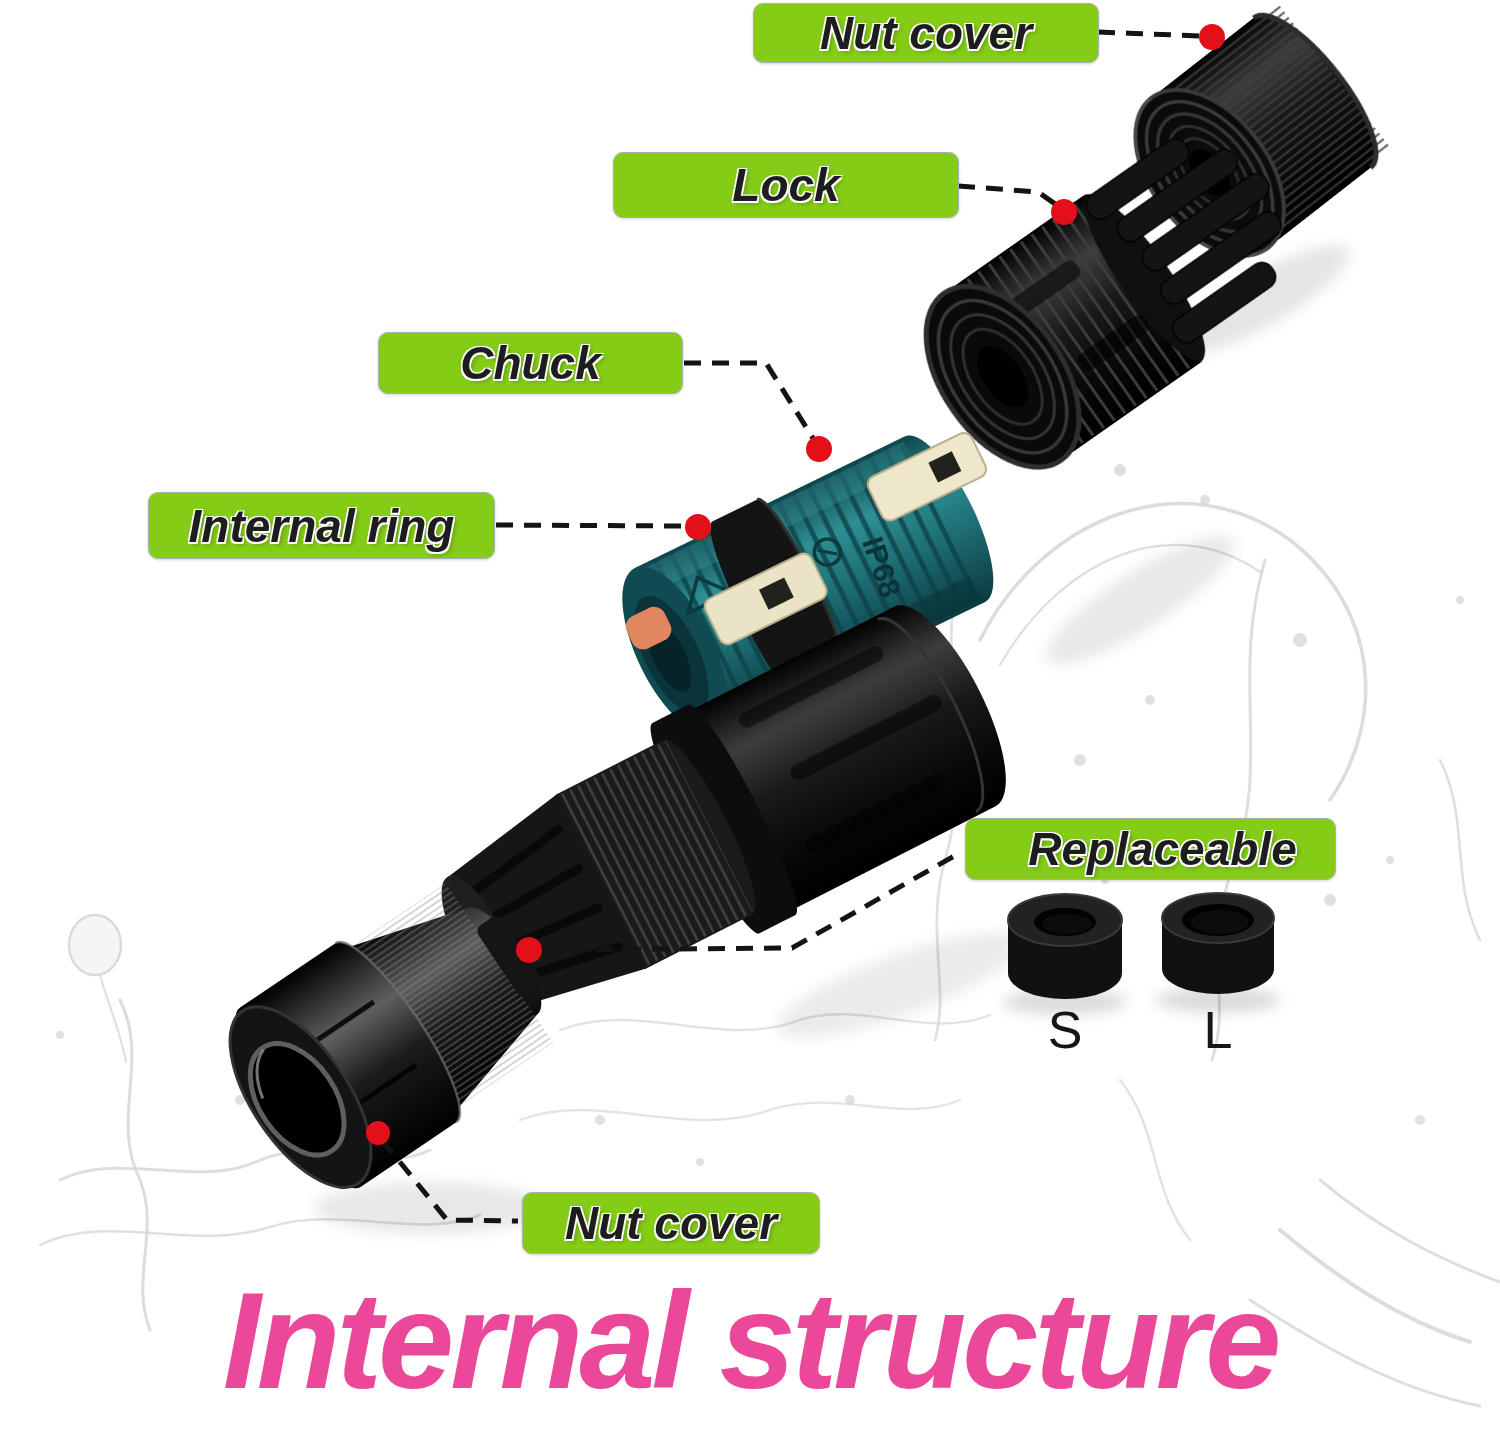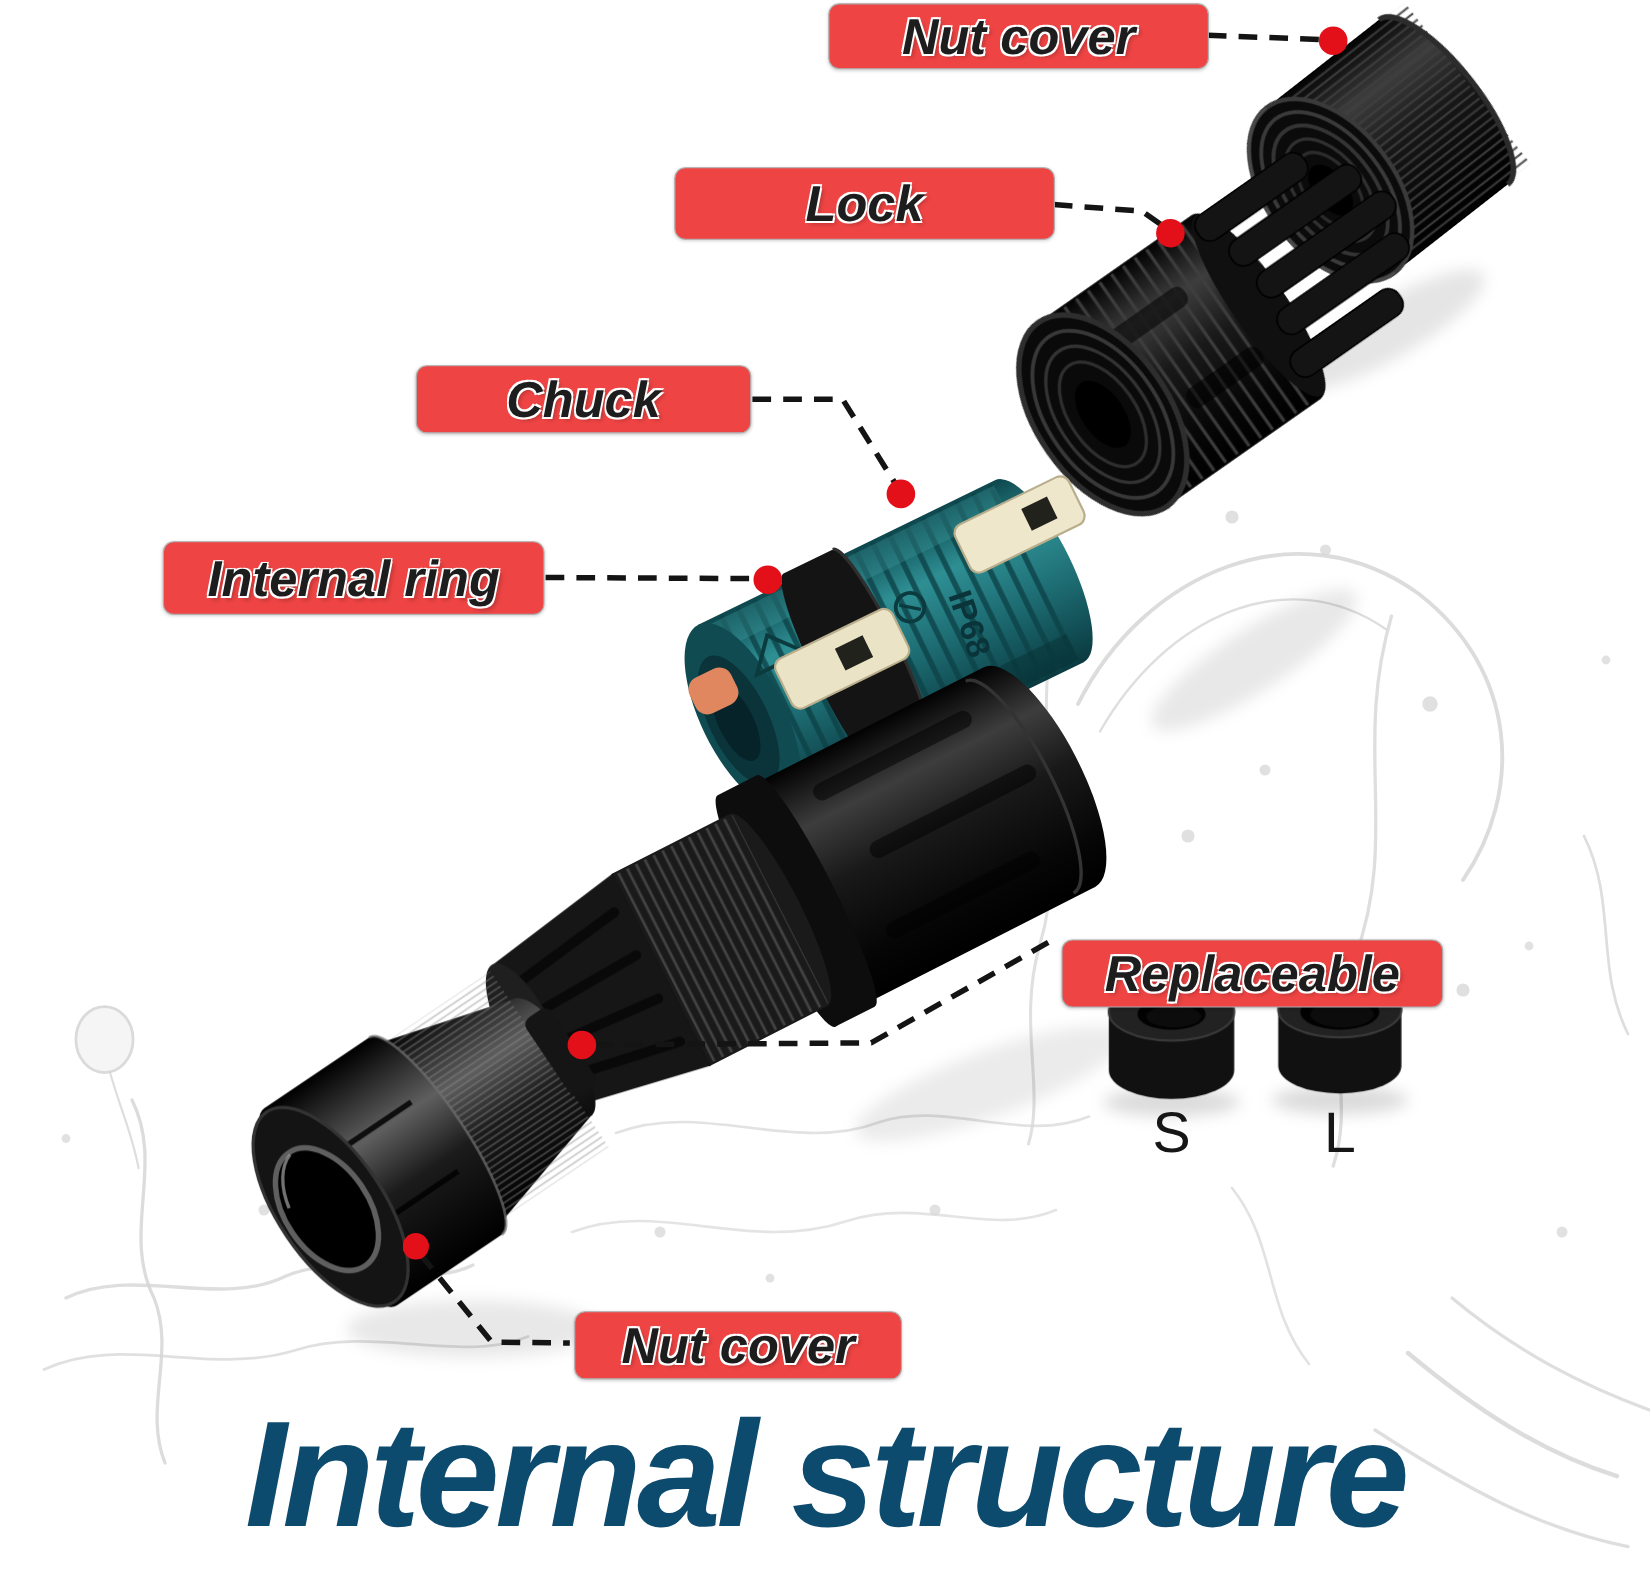--- a/index.html
+++ b/index.html
@@ -3,33 +3,33 @@
 <meta charset="utf-8">
 <style>
   html,body{margin:0;padding:0;background:#ffffff;}
   #stage{
     position:relative;width:1500px;height:1429px;background:#ffffff;
     overflow:hidden;font-family:"Liberation Sans",sans-serif;
   }
   #art{position:absolute;left:0;top:0;z-index:1;}
   .callout-label{
     position:absolute;z-index:3;
-    background:#ef4444;border:1px solid #aeaeae;border-radius:10px;
+    background:#84cc16;border:1px solid #aeaeae;border-radius:10px;
     display:flex;align-items:center;justify-content:center;
     font-weight:bold;font-style:italic;font-size:46px;color:#1d1d1d;
     letter-spacing:0px;
     text-shadow:1.5px 1.5px 0 #ffffff,-1.5px -1.5px 0 #ffffff,1.5px -1.5px 0 #ffffff,-1.5px 1.5px 0 #ffffff,3px 3px 4px rgba(0,0,0,.22);
     box-shadow:0 1px 3px rgba(0,0,0,.18);
     white-space:nowrap;
   }
   #title{
     position:absolute;z-index:3;left:0;top:1258px;width:1500px;height:165px;
     line-height:165px;text-align:center;
     font-weight:bold;font-style:italic;font-size:137px;letter-spacing:-4px;
-    color:#0c4a6e;white-space:nowrap;
+    color:#ec4899;white-space:nowrap;
   }
   .ring-letter{
     position:absolute;z-index:3;width:120px;text-align:center;
     font-size:52px;color:#161616;font-weight:normal;
   }
 </style>
 </head>
 <body>
 
 <div id="stage">
@@ -247,21 +247,21 @@
     <circle cx="698" cy="527" r="13"></circle>
     <circle cx="529" cy="950" r="13"></circle>
     <circle cx="378" cy="1133" r="12"></circle>
   </g>
 </svg>
 
   <div class="callout-label" style="left:753px;top:3px;width:344px;height:58px;">Nut cover</div>
   <div class="callout-label" style="left:613px;top:152px;width:344px;height:64px;">Lock</div>
   <div class="callout-label" style="left:378px;top:332px;width:303px;height:60px;">Chuck</div>
   <div class="callout-label" style="left:148px;top:492px;width:345px;height:65px;">Internal ring</div>
-  <div class="callout-label" style="left:965px;top:854px;width:345px;height:60px;">Replaceable</div>
+  <div class="callout-label" style="left:965px;top:818px;width:345px;height:60px;padding-left:24px;">Replaceable</div>
   <div class="callout-label" style="left:522px;top:1192px;width:296px;height:60px;">Nut cover</div>
 
   <div class="ring-letter" style="left:1005px;top:1000px;">S</div>
   <div class="ring-letter" style="left:1158px;top:1000px;">L</div>
 
   <div id="title">Internal structure</div>
 
 </div>
 
 </body></html>

